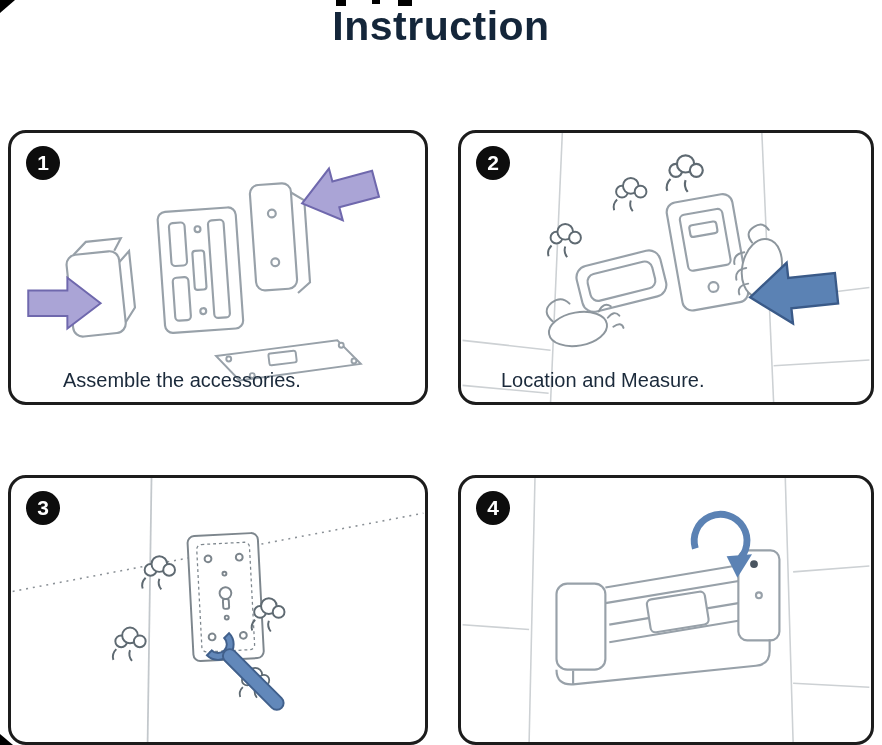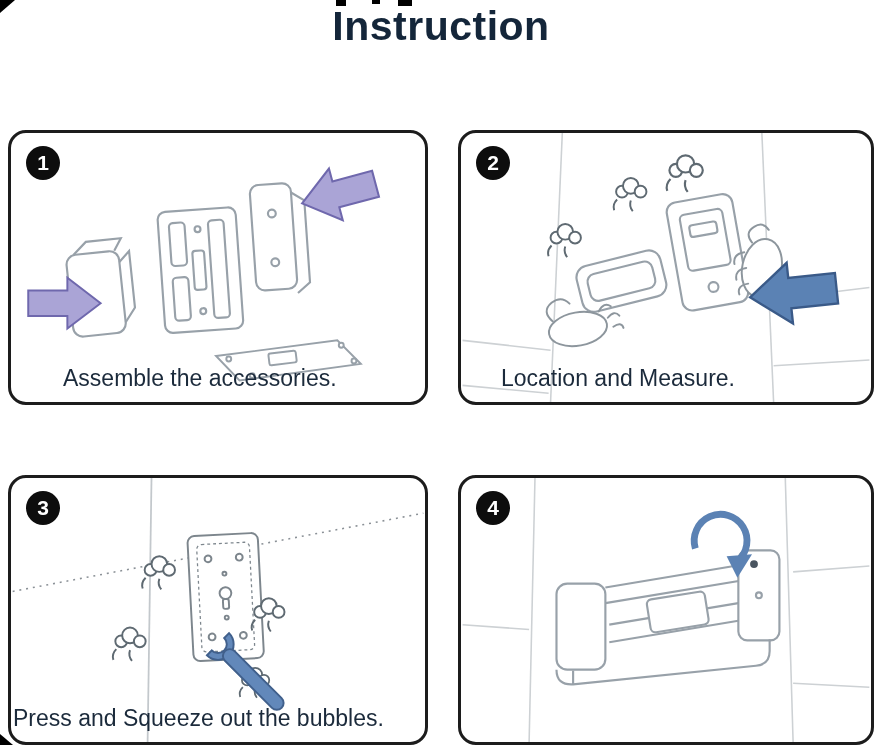--- a/index.html
+++ b/index.html
@@ -20,21 +20,21 @@
   #p2{left:458px;top:130px;width:416px;height:275px;}
   #p3{left:8px;top:475px;width:420px;height:270px;}
   #p4{left:458px;top:475px;width:416px;height:270px;}
   .art{position:absolute;inset:0;width:100%;height:100%;border-radius:15px;}
   .badge{
     position:absolute;top:13px;left:15px;width:34px;height:34px;border-radius:50%;
     background:#0d0d0d;color:#ffffff;display:flex;align-items:center;justify-content:center;
     font-size:21px;font-weight:bold;z-index:2;
   }
   .caption{
-    position:absolute;bottom:10px;font-size:23px;color:#1b2a3b;z-index:2;white-space:nowrap;margin-top:39px;
+    position:absolute;bottom:10px;font-size:20px;color:#1b2a3b;z-index:2;white-space:nowrap;margin-top:39px;
   }
   #p1 .caption{left:52px;}
   #p2 .caption{left:40px;text-align:right;}
   #p3 .caption{left:2px;}
   #p4 .caption{left:46px;}
   .mark{position:absolute;background:#000;}
   .corner-tl{position:absolute;top:0;left:0;width:0;height:0;
     border-top:13px solid #000;border-right:15px solid transparent;}
   .corner-bl{position:absolute;bottom:0;left:0;width:0;height:0;
     border-bottom:11px solid #000;border-right:13px solid transparent;}
@@ -181,21 +181,20 @@
         <circle cx="218" cy="143" r="2"></circle>
       </g>
 
       <use href="#puff" transform="translate(150,92)" stroke="#5f6a72" fill="#ffffff" stroke-width="2"></use>
       <use href="#puff" transform="translate(120,165)" stroke="#5f6a72" fill="#ffffff" stroke-width="2"></use>
       <use href="#puff" transform="translate(262,135)" stroke="#5f6a72" fill="#ffffff" stroke-width="2"></use>
       <use href="#puff" transform="translate(248,205) scale(0.9)" stroke="#5f6a72" fill="#ffffff" stroke-width="2"></use>
 
       <use href="#wrench" transform="translate(210,170) rotate(-45)" fill="#6288ba" stroke="#41608c" stroke-width="2"></use>
     </svg>
-    <div class="caption">Press and Squeeze out the bubbles.</div>
   </div>
 
   <div class="panel" id="p4">
     <div class="badge">4</div>
     <svg class="art" viewBox="0 0 416 270">
 
       <g stroke="#cdd1d4" stroke-width="1.6">
         <line x1="74" y1="0" x2="68" y2="270"></line>
         <line x1="330" y1="0" x2="338" y2="270"></line>
         <line x1="338" y1="96" x2="416" y2="90"></line>

